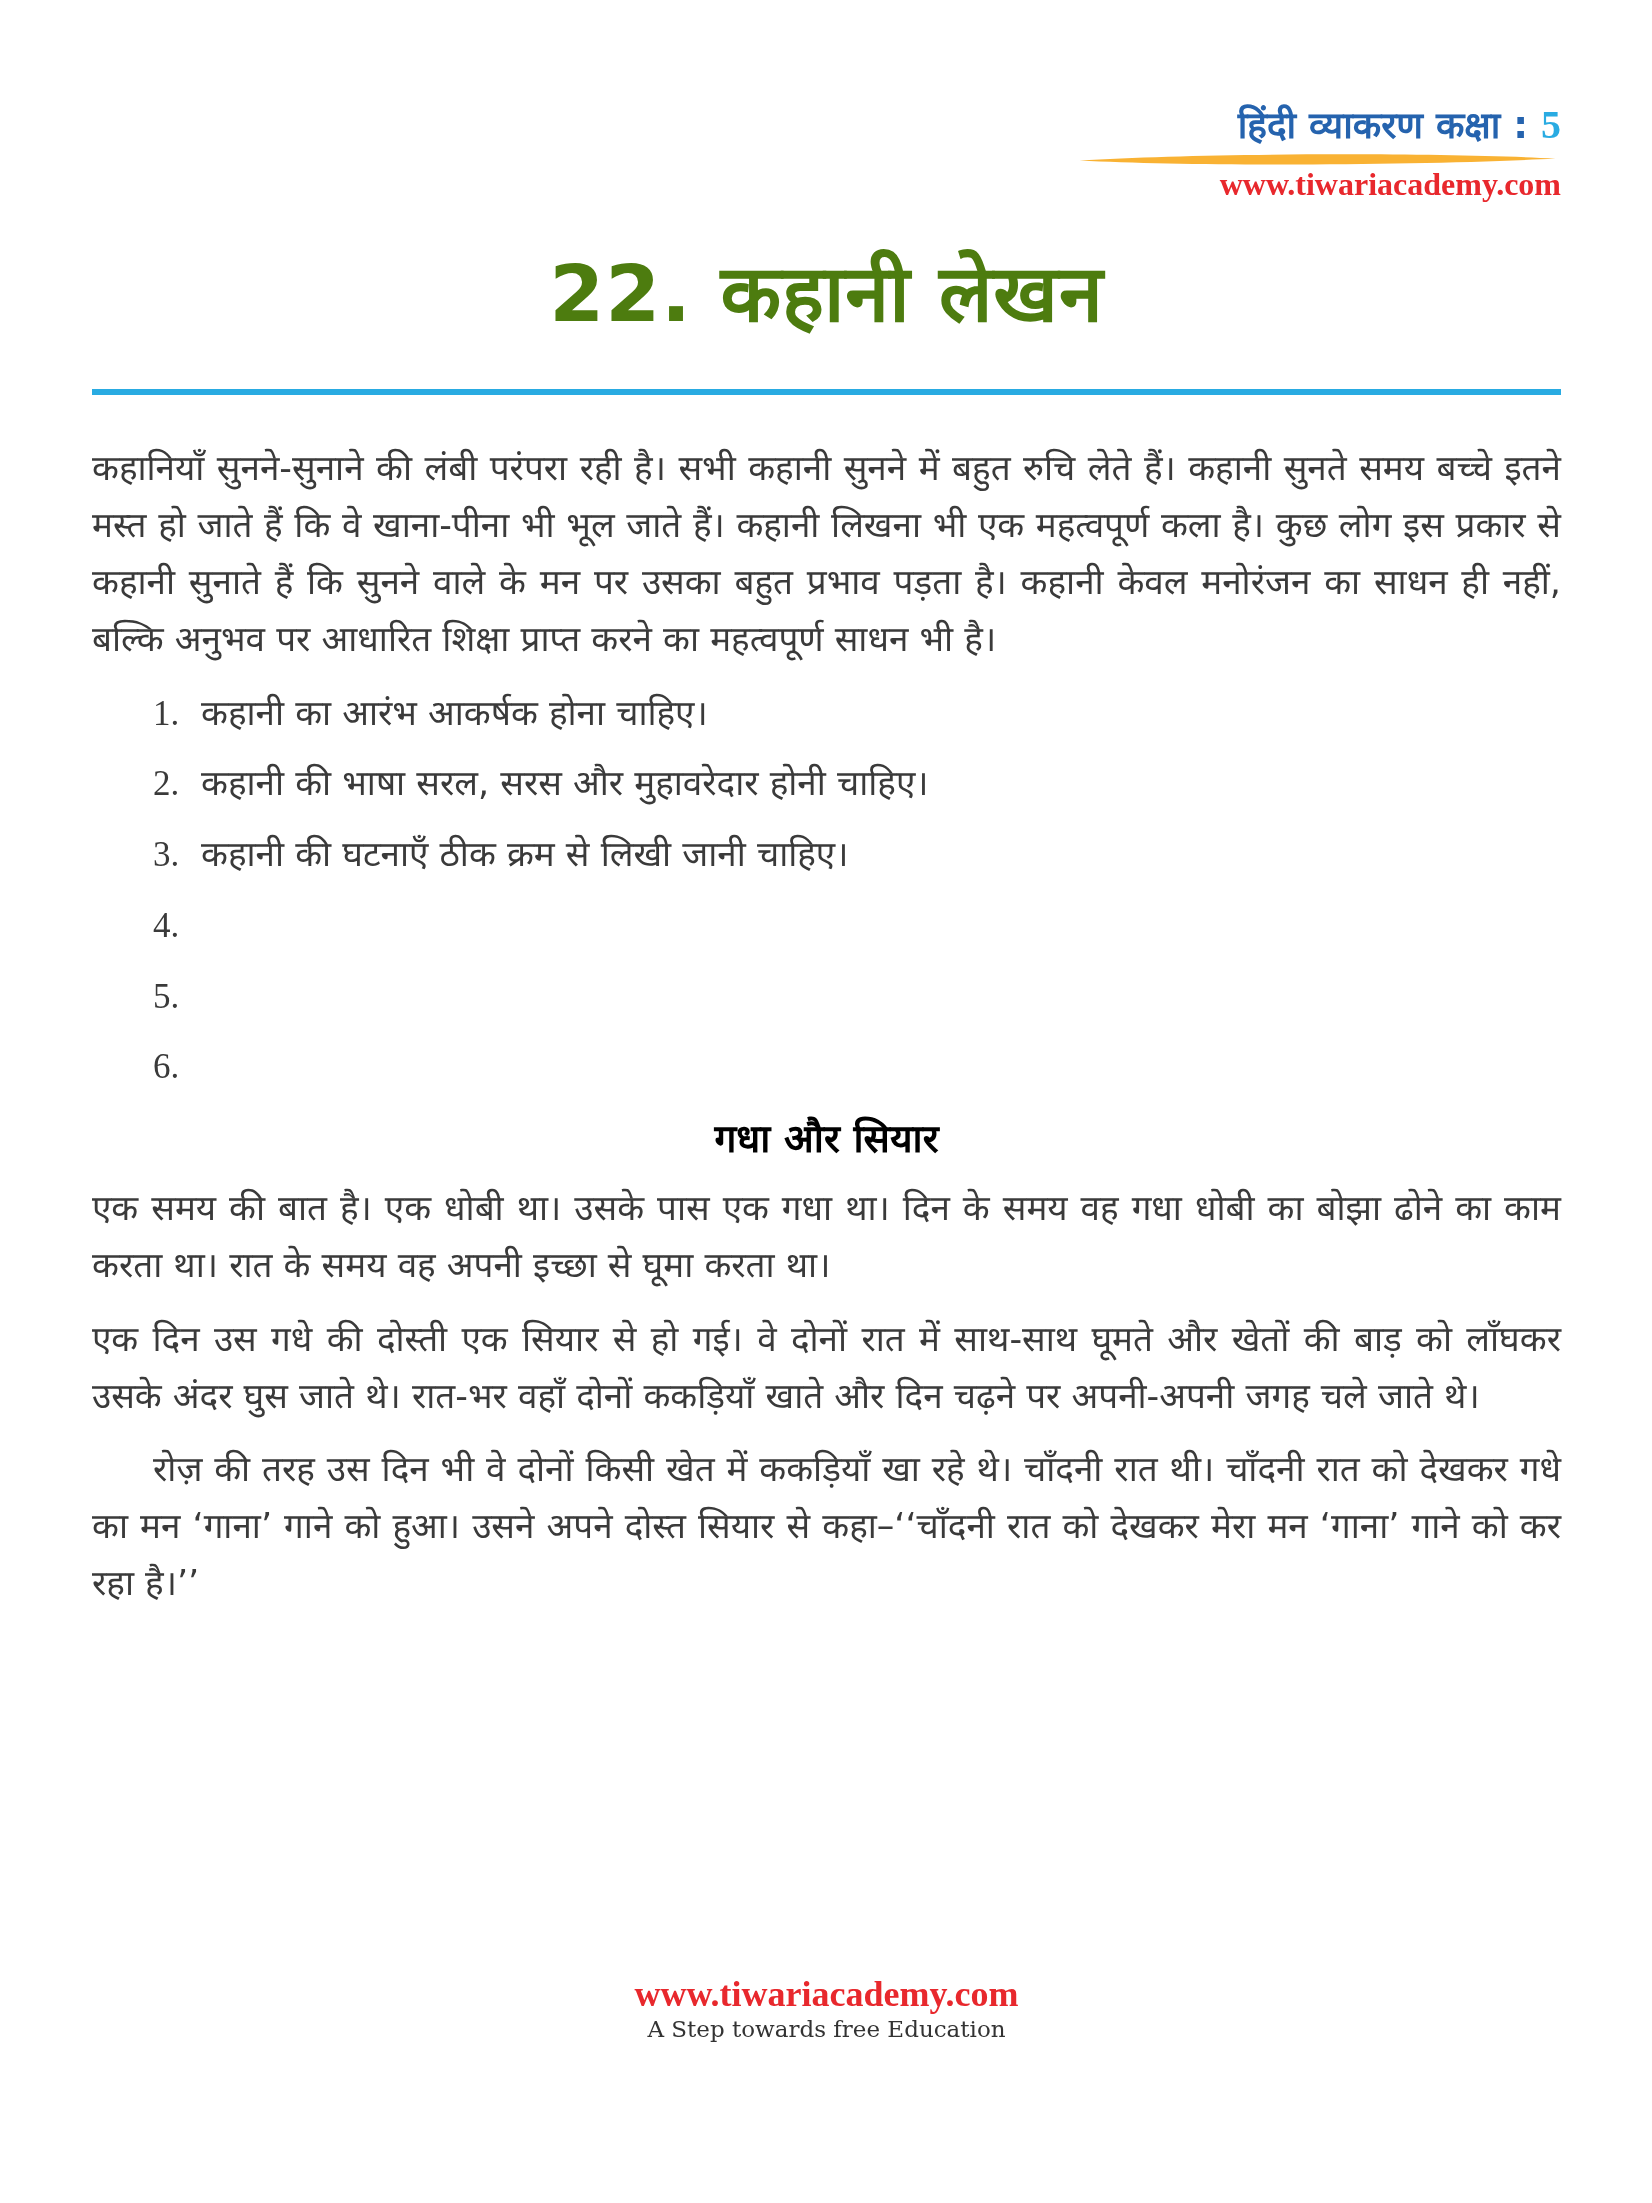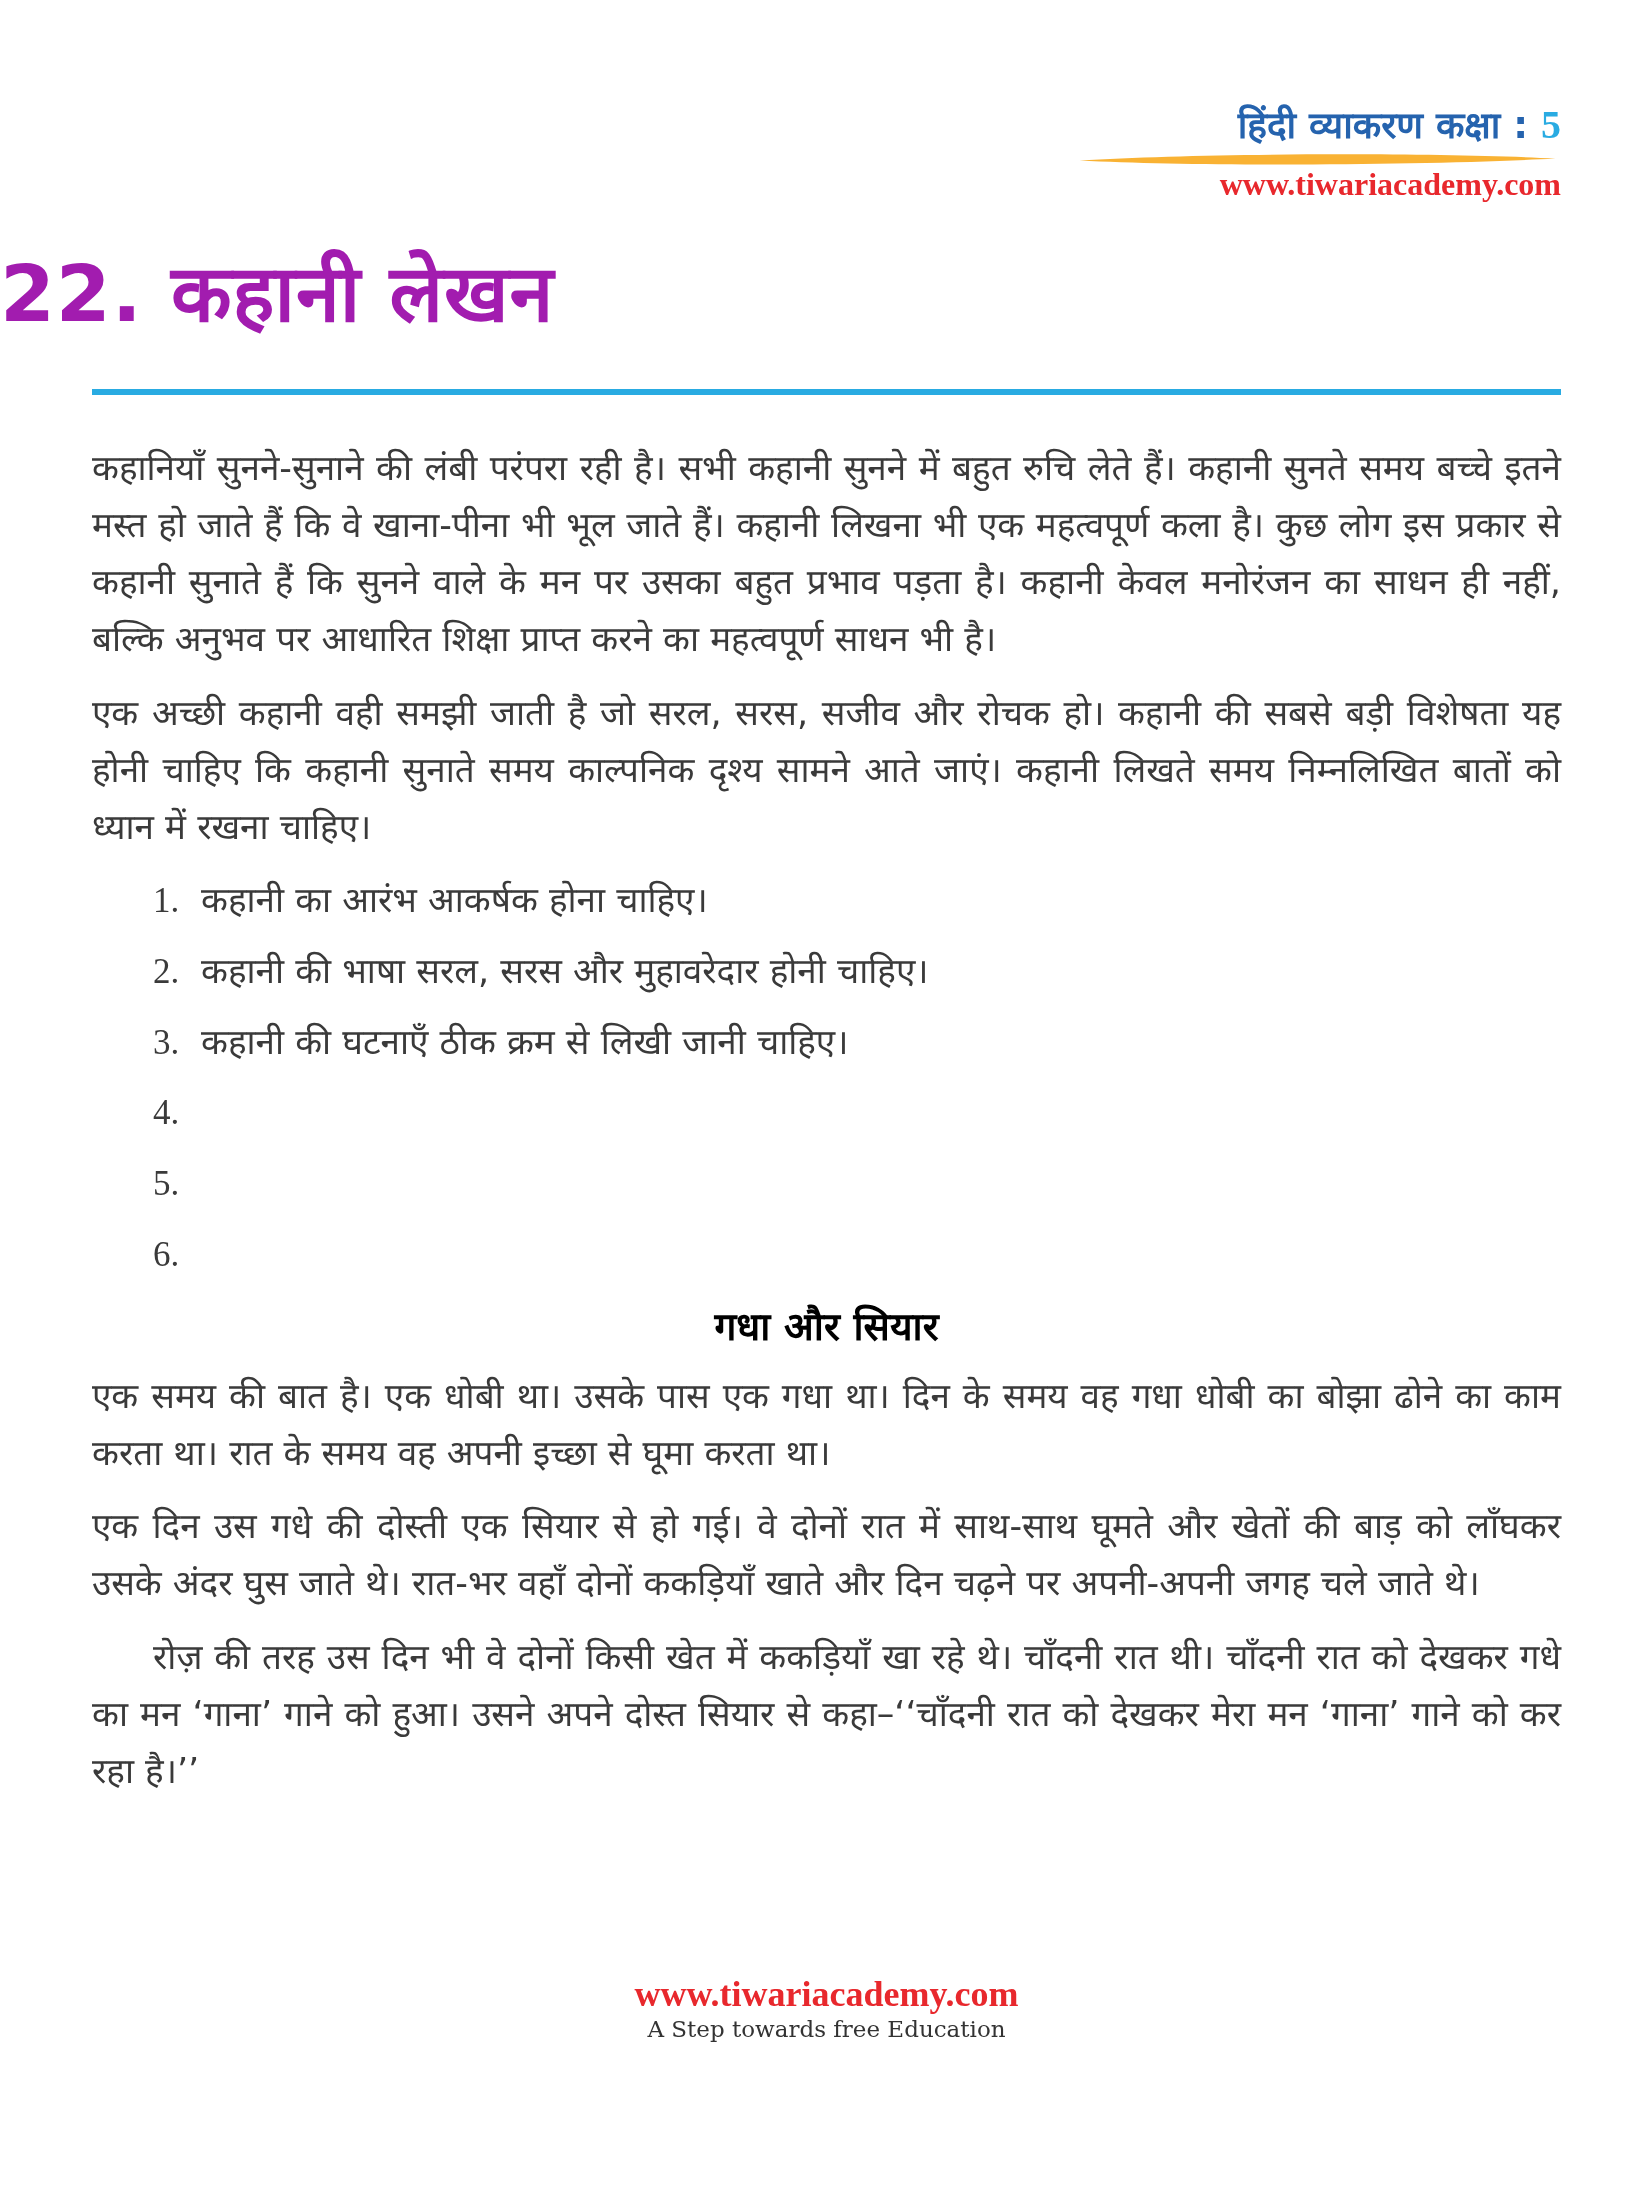--- a/index.html
+++ b/index.html
@@ -19,22 +19,22 @@
   }
   .hdr-course .classnum{color:#29abe2;font-family:"Liberation Serif",serif;font-size:40px;}
   .hdr-swoosh{display:block;margin:3.7px 0 1.8px auto;}
   .hdr-url{
     font-family:"Liberation Serif",serif;
     font-size:32px;font-weight:bold;color:#e8282d;line-height:1.1;
   }
   
   .title{
     position:absolute;top:237px;left:0;width:100%;
-    margin:0;
-    font-size:79px;font-weight:bold;color:#a21caf;
+    text-align:center;margin:0;
+    font-size:79px;font-weight:bold;color:#4d7c0f;
     letter-spacing:0.9px;
   }
   .rule{
     position:absolute;top:389px;left:92px;width:1469px;height:5.5px;
     background:#29abe2;border:none;margin:0;padding:0;
   }
   
   .content{
     position:absolute;top:440px;left:92px;width:1469px;
     font-size:35px;line-height:57px;text-align:justify;
@@ -82,21 +82,20 @@
       <path d="M6,8 C140,0 390,-1 524,6 C390,13 140,15 6,8 Z" fill="#f9b233"></path>
     </svg>
     <div class="hdr-url">www.tiwariacademy.com</div>
   </div>
 
   <h1 class="title">22. कहानी लेखन</h1>
   <div class="rule"></div>
 
   <div class="content">
     <p>कहानियाँ सुनने-सुनाने की लंबी परंपरा रही है। सभी कहानी सुनने में बहुत रुचि लेते हैं। कहानी सुनते समय बच्चे इतने मस्त हो जाते हैं कि वे खाना-पीना भी भूल जाते हैं। कहानी लिखना भी एक महत्वपूर्ण कला है। कुछ लोग इस प्रकार से कहानी सुनाते हैं कि सुनने वाले के मन पर उसका बहुत प्रभाव पड़ता है। कहानी केवल मनोरंजन का साधन ही नहीं, बल्कि अनुभव पर आधारित शिक्षा प्राप्त करने का महत्वपूर्ण साधन भी है।</p>
-    <p>एक अच्छी कहानी वही समझी जाती है जो सरल, सरस, सजीव और रोचक हो। कहानी की सबसे बड़ी विशेषता यह होनी चाहिए कि कहानी सुनाते समय काल्पनिक दृश्य सामने आते जाएं। कहानी लिखते समय निम्नलिखित बातों को ध्यान में रखना चाहिए।</p>
 
     <ol class="glist">
       <li>
         <span class="num">1.</span>
         <span>कहानी का आरंभ आकर्षक होना चाहिए।</span>
       </li>
       <li>
         <span class="num">2.</span>
         <span>कहानी की भाषा सरल, सरस और मुहावरेदार होनी चाहिए।</span>
       </li>

